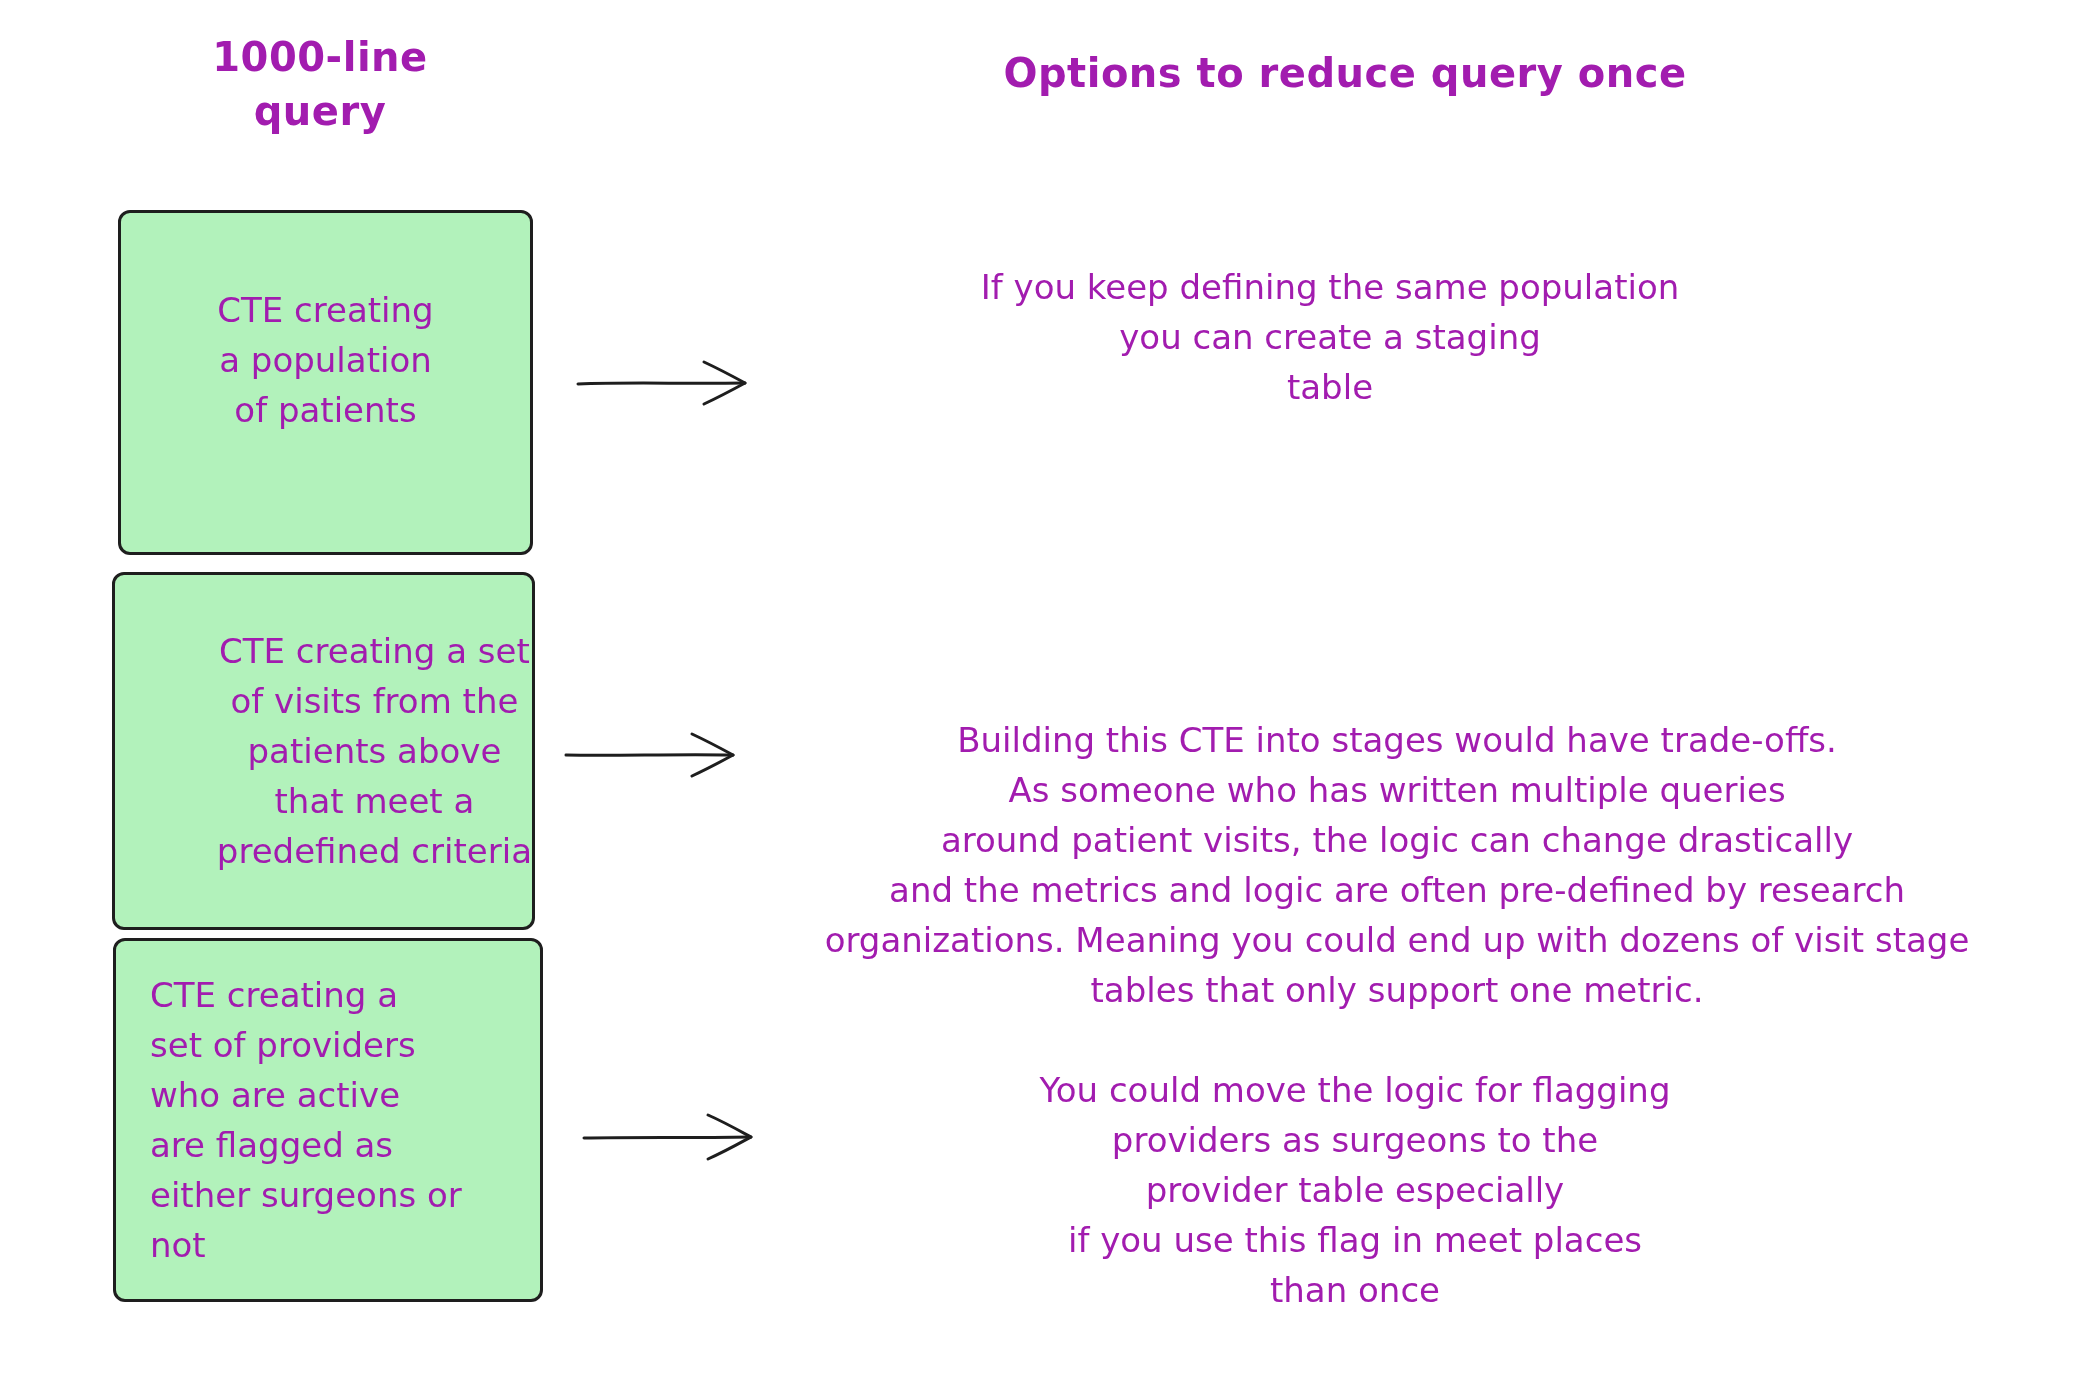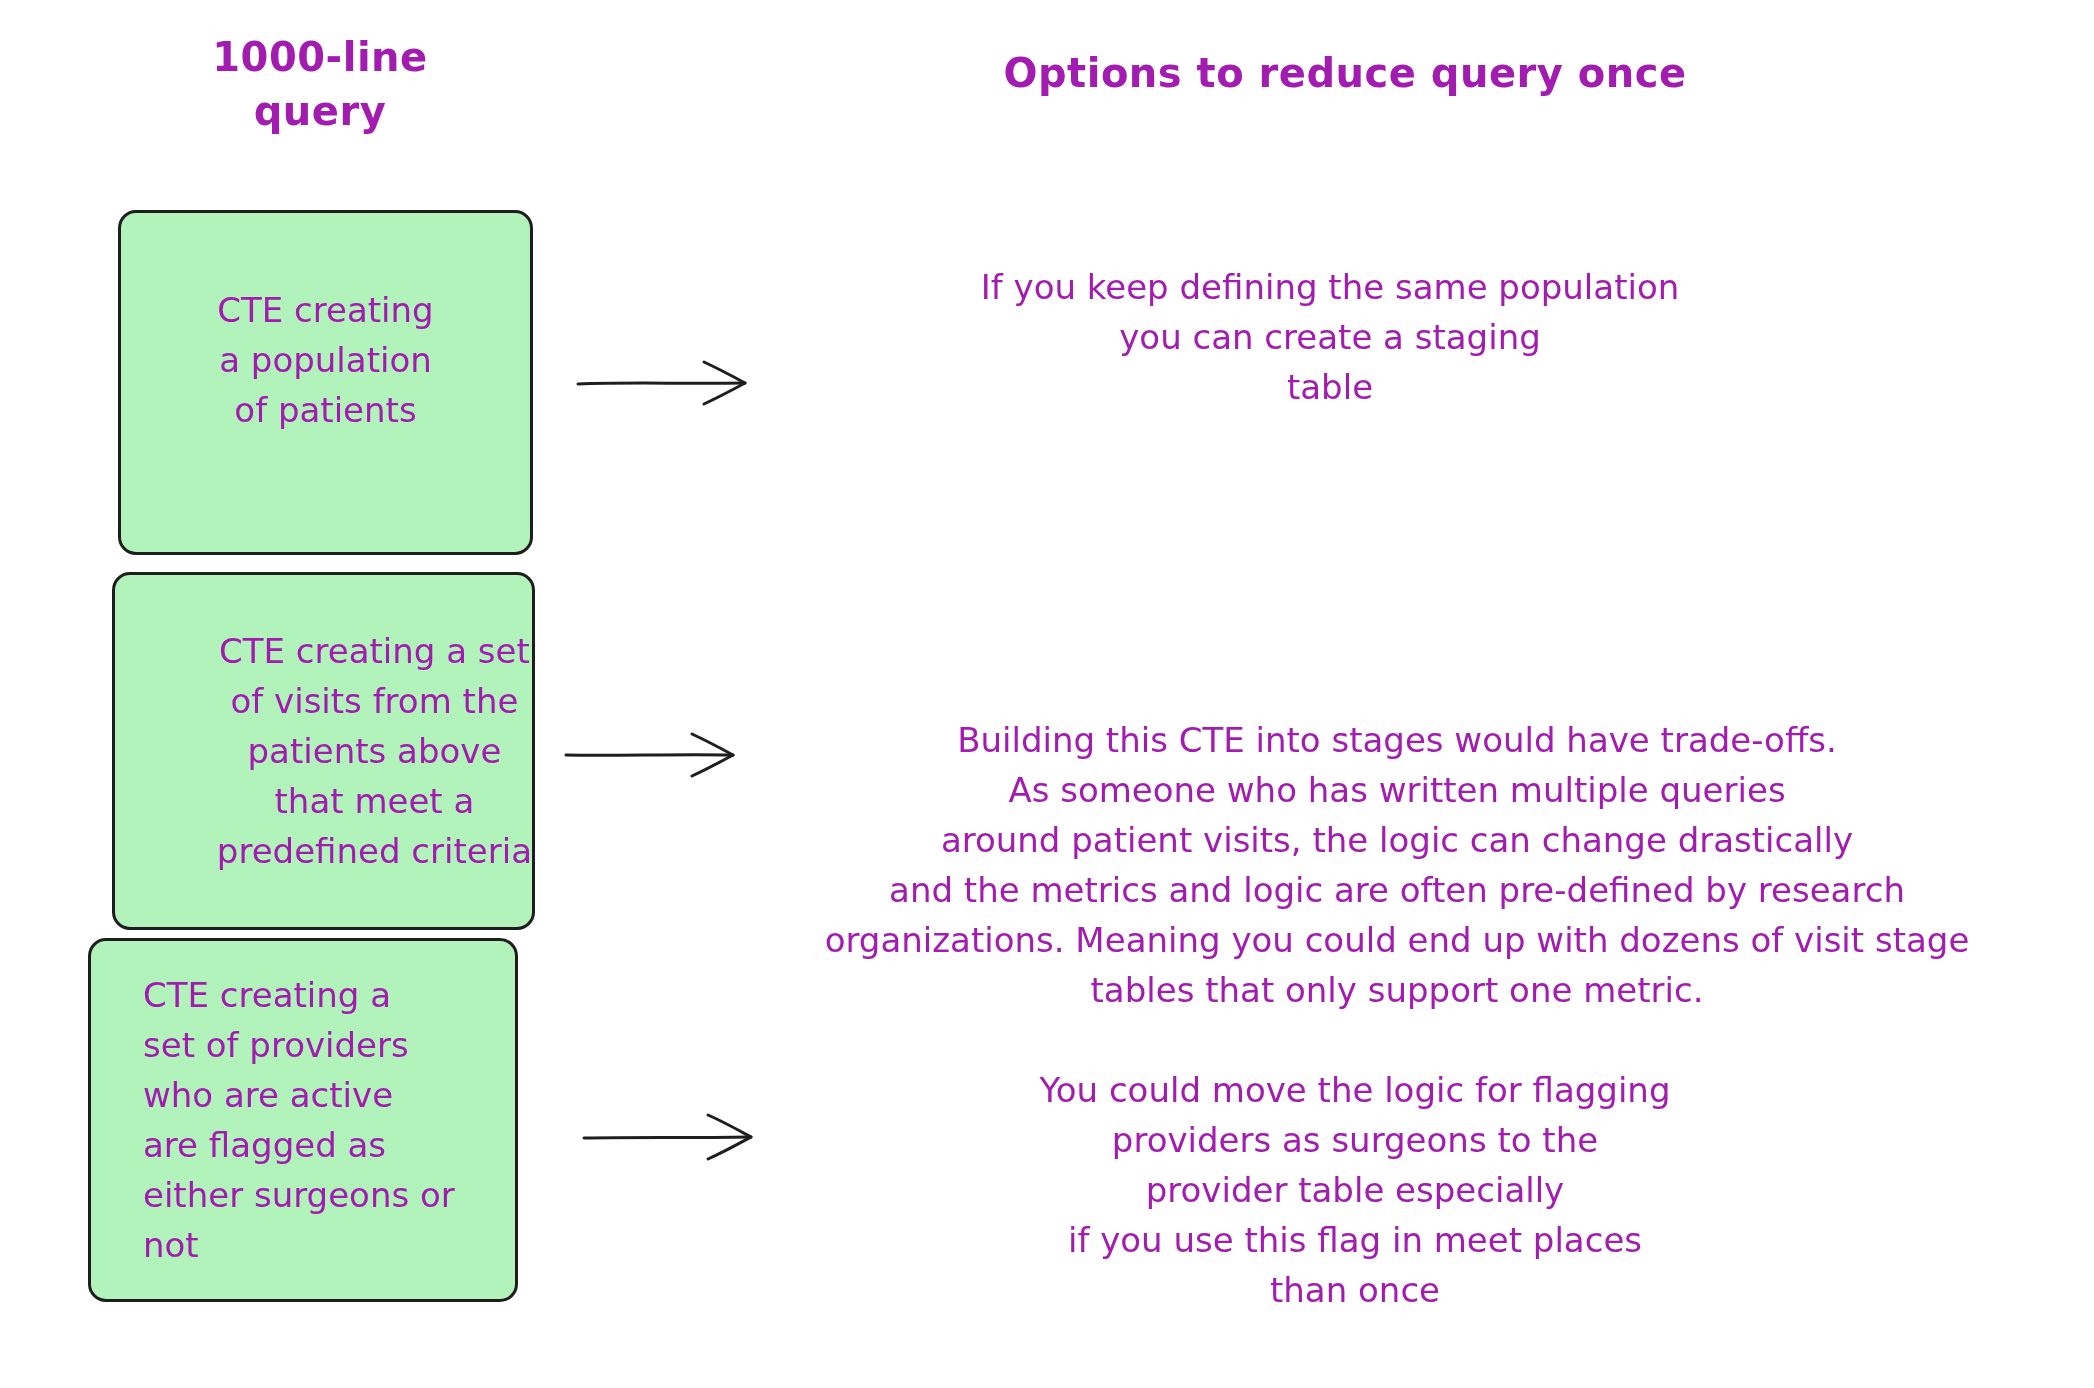--- a/index.html
+++ b/index.html
@@ -32,21 +32,21 @@
   }
   .right-title {
     left: 945px;
     top: 46px;
     width: 800px;
   }
   .cte-box {
     position: absolute;
     background: #b2f2bb;
     border: 3px solid #1e1e1e;
-    border-radius: 18px;
+    border-radius: 12px;
     box-sizing: border-box;
     display: flex;
     align-items: center;
     justify-content: center;
     font-size: 34px;
     line-height: 50px;
     white-space: pre-line;
     text-align: center;
   }
   .box-1 {
@@ -57,26 +57,26 @@
     padding-bottom: 46px;
   }
   .box-2 {
     left: 112px;
     top: 572px;
     width: 423px;
     height: 358px;
     justify-content: flex-end;
   }
   .box-3 {
-    left: 88px;
+    left: 113px;
     top: 938px;
     width: 430px;
     height: 364px;
     justify-content: flex-start;
-    padding-left: 52px;
+    padding-left: 34px;
     text-align: left;
   }
   .note {
     position: absolute;
     font-size: 34px;
     line-height: 50px;
     text-align: center;
     white-space: pre-line;
   }
   .note-1 {

